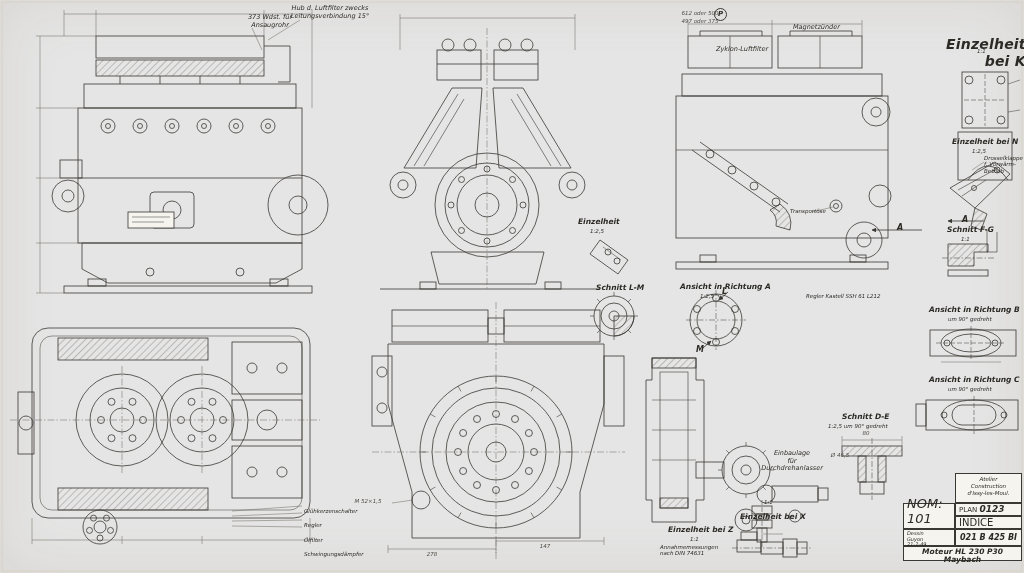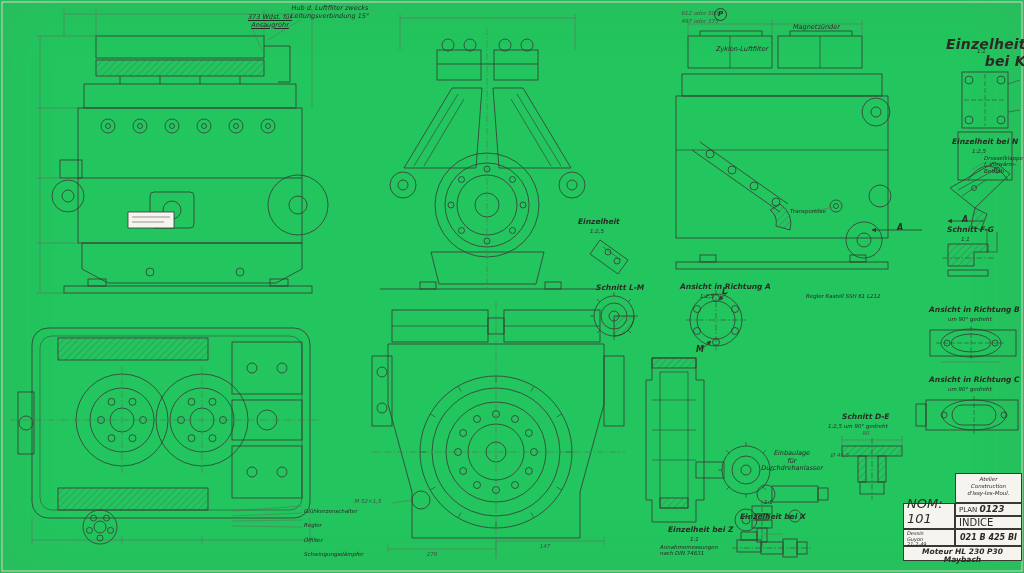--- a/index.html
+++ b/index.html
@@ -1,27 +1,27 @@
 <!DOCTYPE html>
 <html><head>
 <meta charset="utf-8">
 <style>
   html,body{margin:0;padding:0;}
   body{font-family:"DejaVu Sans",sans-serif;}
-  .sheet{position:relative;width:1024px;height:573px;background:#22c55e;overflow:hidden;
+  .sheet{position:relative;width:1024px;height:573px;background:#e5e5e5;overflow:hidden;
          box-shadow:inset 0 0 60px rgba(120,105,80,.12);}
   .sheet svg{position:absolute;left:0;top:0;}
   #overlay{position:absolute;left:0;top:0;width:1024px;height:573px;pointer-events:none;}
   .lbl{position:absolute;color:#2c2a25;font-style:italic;white-space:pre-line;line-height:1.18;}
   .s5{font-size:5.5px;}
   .s6{font-size:6.5px;}
   .s7{font-size:7.5px;font-weight:bold;}
   .s8{font-size:14px;font-weight:bold;letter-spacing:.2px;text-align:right;}
   .c{transform:translateX(-50%);text-align:center;}
-  .ul{text-decoration:underline;}
+  .ul{}
   .dim{position:absolute;font-size:5.5px;font-style:italic;color:#4e4a42;transform:translateX(-50%);}
   .marker{position:absolute;font-size:8px;font-weight:bold;font-style:italic;color:#2c2a25;}
   .marker.circled{border:1px solid #3a3833;border-radius:50%;width:11px;height:11px;
                   line-height:11px;text-align:center;font-size:7px;}
   
   .tb{position:absolute;left:903px;top:473px;width:103px;height:88px;color:#2c2a25;}
   .tb .cell{position:absolute;border:1px solid #3a3833;box-sizing:border-box;background:#f6f4ee;}
   .tb-atelier{left:52px;top:0;width:67px;height:30px;font-size:5.5px;font-style:italic;
               text-align:center;line-height:1.3;padding-top:2px;}
   .tb-plan{left:52px;top:30px;width:67px;height:13px;font-size:7px;padding-left:3px;}

